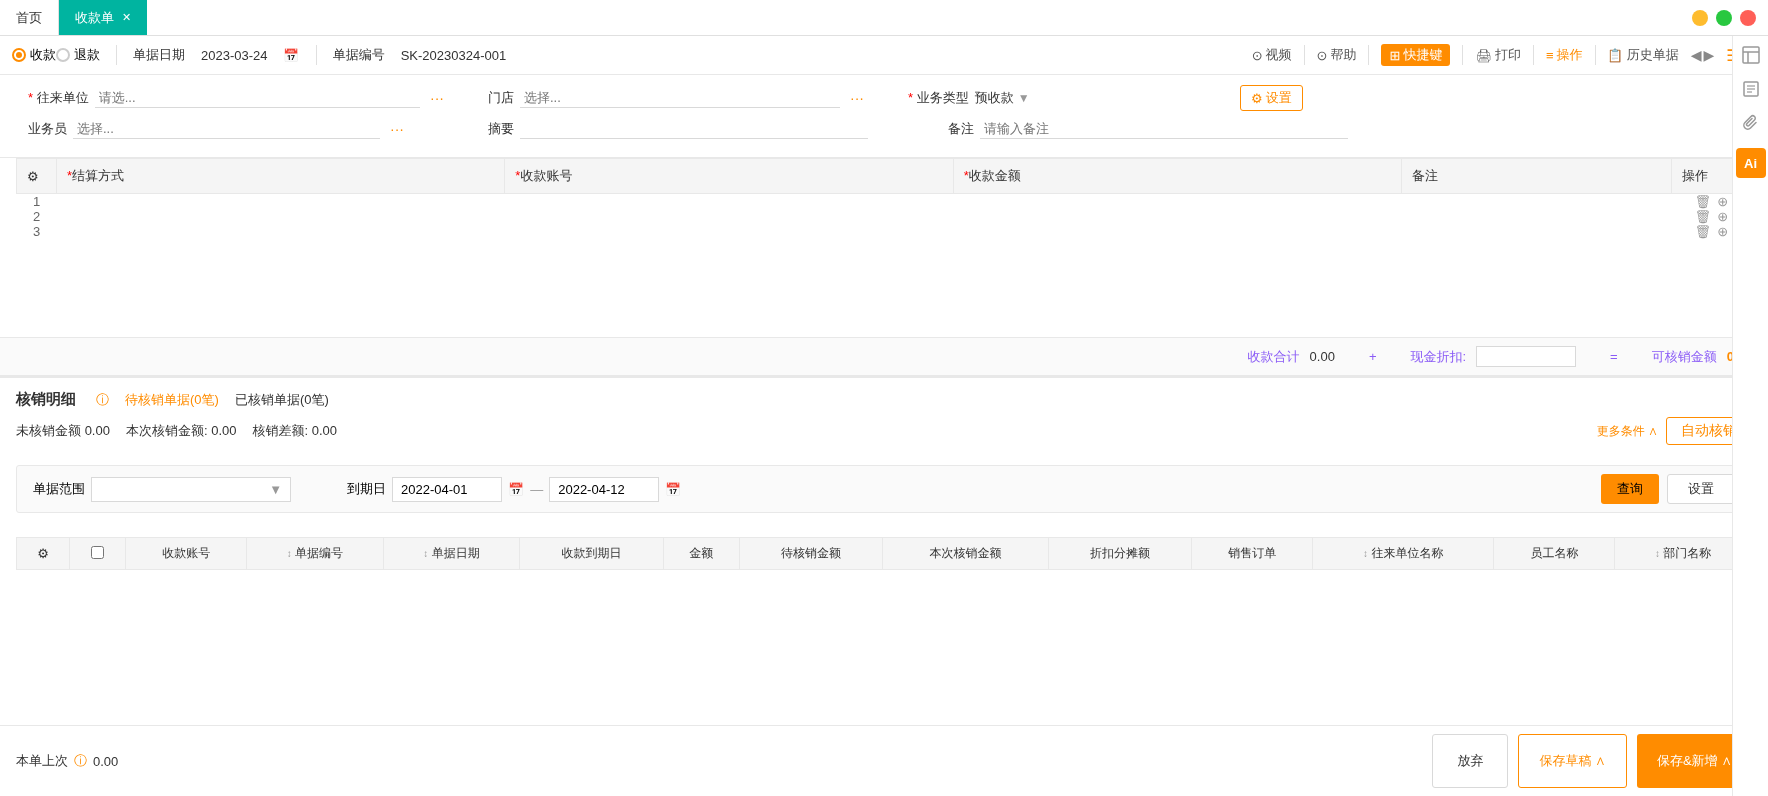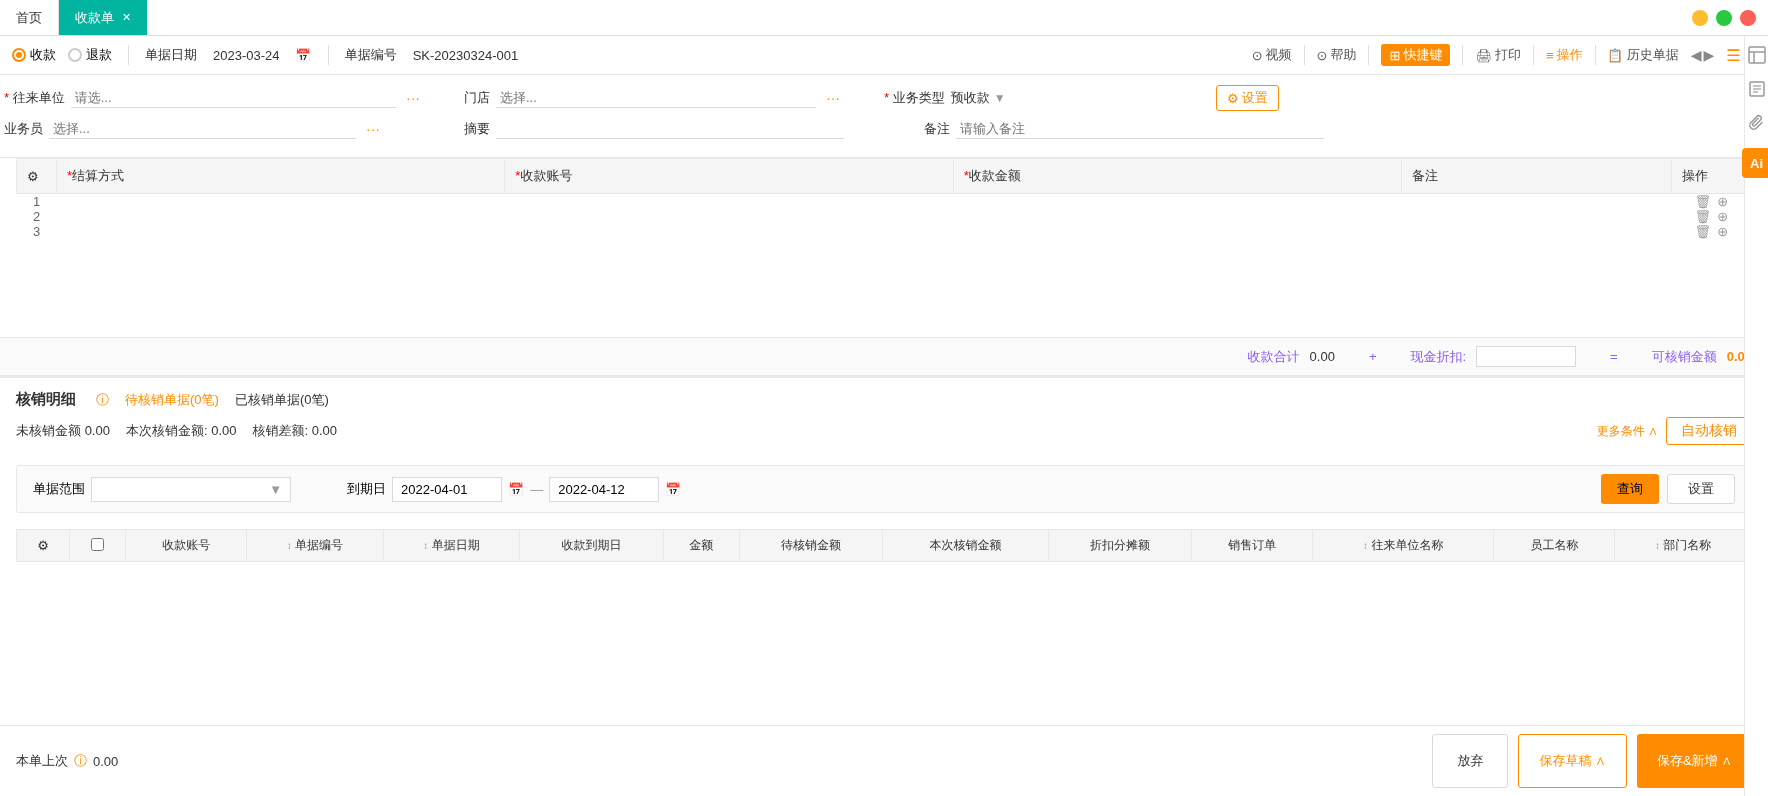--- a/index.html
+++ b/index.html
@@ -38,21 +38,21 @@
       display: flex; flex-direction: column;
     }
 
     
     .toolbar {
       display: flex; align-items: center;
       padding: 8px 12px;
       border-bottom: 1px solid #e8e8e8;
       gap: 16px;
     }
-    .radio-group { display: flex; align-items: center; gap: 12px; }
+    .radio-group { display: flex; align-items: center; gap: 0; }
     .radio-item { display: flex; align-items: center; gap: 4px; cursor: pointer; }
     .radio-dot {
       width: 14px; height: 14px; border-radius: 50%;
       border: 2px solid #ccc; display: flex; align-items: center; justify-content: center;
     }
     .radio-dot.active { border-color: #ff8c00; }
     .radio-dot.active::after {
       content: ''; width: 6px; height: 6px; background: #ff8c00; border-radius: 50%;
     }
     .divider-v { width: 1px; height: 20px; background: #e0e0e0; }
@@ -71,21 +71,21 @@
       padding: 2px 8px; border-radius: 3px;
       cursor: pointer; font-size: 12px;
     }
     .nav-arrows { display: flex; gap: 2px; }
     .nav-arrow { color: #888; cursor: pointer; font-size: 14px; }
     .view-btns { display: flex; gap: 2px; }
     .view-btn { color: #ff8c00; cursor: pointer; font-size: 16px; }
 
     
     .form-area {
-      padding: 10px 4px;
+      padding: 10px 28px;
       border-bottom: 1px solid #e8e8e8;
     }
     .form-row { display: flex; align-items: center; gap: 0; margin-bottom: 8px; }
     .form-field {
       display: flex; align-items: center;
       flex: 1; gap: 6px;
     }
     .required-mark { color: #f00; }
     .form-field label { white-space: nowrap; color: #333; }
     .form-input {
@@ -169,21 +169,21 @@
     }
 
     
     .filter-form {
       display: flex; align-items: center; gap: 16px;
       padding: 10px 0;
       border: 1px solid #e8e8e8;
       padding: 8px 16px;
       background: #fafafa;
       border-radius: 3px;
-      margin-bottom: 16px;
+      margin-bottom: 24px;
     }
     .filter-field { display: flex; align-items: center; gap: 6px; }
     .filter-select {
       border: 1px solid #d9d9d9; padding: 4px 8px;
       min-width: 200px; background: #fff; outline: none;
       display: flex; align-items: center; justify-content: space-between;
       cursor: pointer;
     }
     .date-input {
       border: 1px solid #d9d9d9; padding: 4px 8px;
@@ -234,21 +234,21 @@
     }
     .btn-save {
       background: #ff8c00; color: #fff; border: none;
       padding: 6px 20px; border-radius: 3px; cursor: pointer; font-size: 13px;
       display: flex; align-items: center; gap: 6px;
     }
 
     
     .right-sidebar {
       position: fixed; right: 0; top: 36px; bottom: 0;
-      width: 24px; background: #fff;
+      width: 36px; background: #fff;
       border-left: 1px solid #e8e8e8;
       display: flex; flex-direction: column; align-items: center;
       padding-top: 10px; gap: 16px;
     }
     .sidebar-icon {
       color: #999; cursor: pointer; font-size: 16px;
       display: flex; flex-direction: column; align-items: center;
     }
     .sidebar-icon-ai {
       background: #ff8c00; color: #fff;

